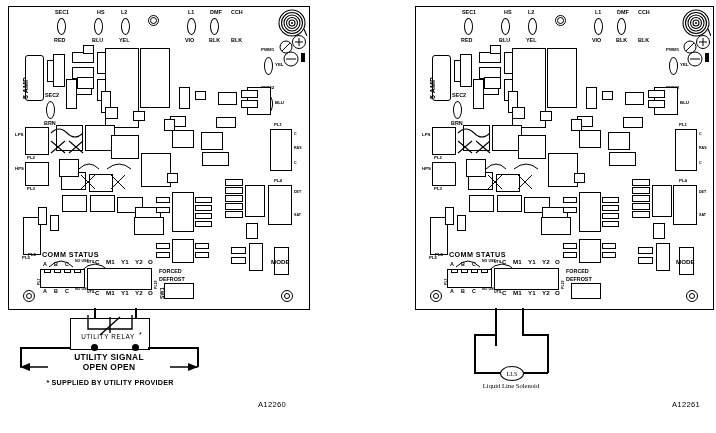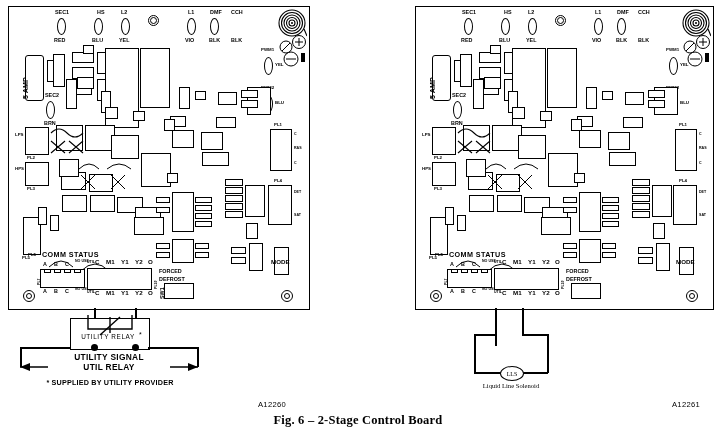--- a/index.html
+++ b/index.html
@@ -517,36 +517,35 @@
     <div class="wire wh" style="left:148px;top:347px;width:50px;"></div>
     <div class="wire wv" style="left:20px;top:347px;height:20px;"></div>
     <div class="wire wv" style="left:197px;top:347px;height:20px;"></div>
 
     <svg style="position:absolute;left:18px;top:358px;" width="182" height="18" viewBox="0 0 182 18">
       <path d="M2 9 L180 9" stroke="#000" stroke-width="1.4"></path>
       <path d="M2 9 L12 5 L12 13 Z" fill="#000"></path>
       <path d="M180 9 L170 5 L170 13 Z" fill="#000"></path>
     </svg>
     <div class="ctext" style="left:48px;top:352px;width:122px;font-size:8.4px;font-weight:bold;letter-spacing:.3px;background:#fff;">UTILITY SIGNAL</div>
-    <div class="ctext" style="left:48px;top:362px;width:122px;font-size:8.4px;font-weight:bold;letter-spacing:.3px;background:#fff;">UTIL RELAY</div>
+    <div class="ctext" style="left:48px;top:362px;width:122px;font-size:8.4px;font-weight:bold;letter-spacing:.3px;background:#fff;">OPEN OPEN</div>
     <div class="ctext" style="left:10px;top:378px;width:200px;font-size:7.2px;font-weight:bold;letter-spacing:.2px;">* SUPPLIED BY UTILITY PROVIDER</div>
   </div>
 
   <div>
     <div class="wire wv" style="left:495px;top:308px;height:38px;"></div>
     <div class="wire wv" style="left:522px;top:308px;height:27px;"></div>
 
     <div class="wire wv" style="left:474px;top:334px;height:39px;"></div>
     <div class="wire wh" style="left:474px;top:334px;width:22px;"></div>
     <div class="wire wv" style="left:547px;top:334px;height:39px;"></div>
     <div class="wire wh" style="left:522px;top:334px;width:26px;"></div>
     <div class="wire wh" style="left:474px;top:372px;width:28px;"></div>
     <div class="wire wh" style="left:520px;top:372px;width:28px;"></div>
 
     <div class="lls-ell" style="left:500px;top:366px;width:22px;height:13px;">LLS</div>
     <div class="serif-cap" style="left:455px;top:382px;width:112px;text-align:center;">Liquid Line Solenoid</div>
   </div>
 
   <div id="code-left">A12260</div>
   <div id="code-right">A12261</div>
-  <div id="fig-caption">Fig. 6 – 2-Stage Control Board</div>
 
 </div>
 
 </body></html>

